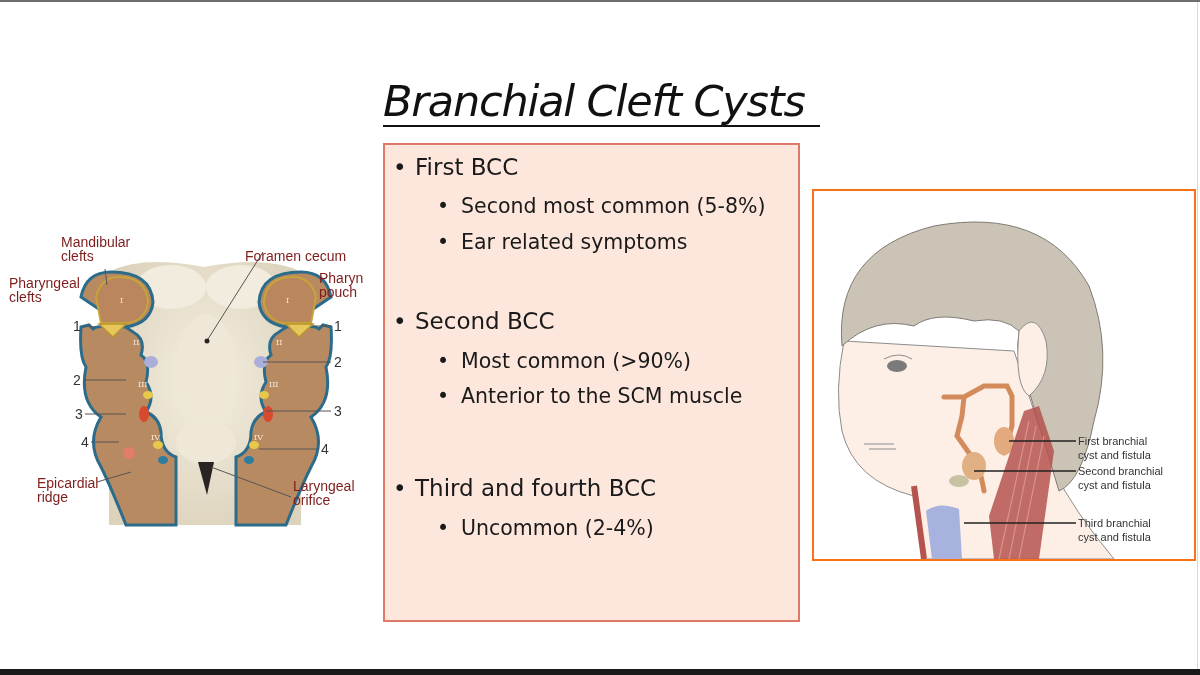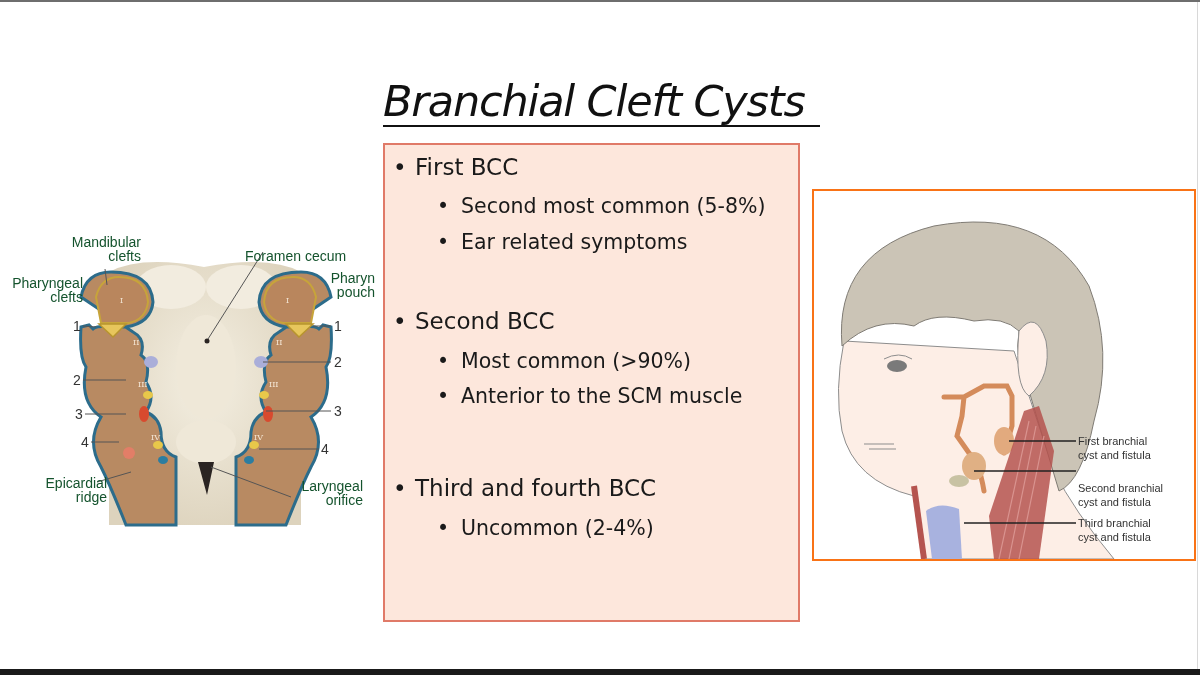--- a/index.html
+++ b/index.html
@@ -24,21 +24,21 @@
     position: absolute; left: 382px; top: 141px; width: 417px; height: 479px;
     background: #fde7dc; border: 2px solid #e07a68; box-sizing: border-box;
   }
   .lvl1, .lvl2 { position: absolute; white-space: nowrap; color: #1a1a1a; }
   .lvl1 { left: 8px; font-size: 23px; }
   .lvl2 { left: 52px; font-size: 20.5px; }
   .dot { display: inline-block; width: 22px; }
   .lvl2 .dot { width: 24px; }
 
   .embryo { position: absolute; left: 0; top: 225px; width: 375px; height: 300px; }
-  .emb-label { position: absolute; font-family: "Liberation Sans", sans-serif; font-size: 14px; color: #14532d; line-height: 14px; white-space: nowrap; text-align: right; }
+  .emb-label { position: absolute; font-family: "Liberation Sans", sans-serif; font-size: 14px; color: #7f1d1d; line-height: 14px; white-space: nowrap; text-align: left; }
   .emb-num { position: absolute; font-family: "Liberation Sans", sans-serif; font-size: 14px; color: #333; }
 
   .neck-box {
     position: absolute; left: 811px; top: 187px; width: 384px; height: 372px;
     border: 2px solid #f97316; box-sizing: border-box; background: #fff; overflow: hidden;
   }
   .neck-label { position: absolute; font-family: "Liberation Sans", sans-serif; font-size: 11px; color: #333; line-height: 14px; white-space: nowrap; }
 </style>
 </head>
 <body>
@@ -167,18 +167,18 @@
       <path d="M112 320 Q125 310 145 318 L148 368 L118 368 Z" fill="#a8b2df"></path>
       <path d="M100 295 L110 368" stroke="#b5544f" stroke-width="6"></path>
 
       <g stroke="#222" stroke-width="1.6">
         <line x1="195" y1="250" x2="262" y2="250"></line>
         <line x1="160" y1="280" x2="262" y2="280"></line>
         <line x1="150" y1="332" x2="262" y2="332"></line>
       </g>
     </svg>
     <div class="neck-label" style="left:264px; top:243px"><span>First branchial</span><br><span>cyst and fistula</span></div>
-    <div class="neck-label" style="left:264px; top:290px"><span>Second branchial</span><br><span>cyst and fistula</span></div>
+    <div class="neck-label" style="left:264px; top:273px"><span>Second branchial</span><br><span>cyst and fistula</span></div>
     <div class="neck-label" style="left:264px; top:325px"><span>Third branchial</span><br><span>cyst and fistula</span></div>
   </div>
 </div>
 
 <div class="bottom-bar"></div>
 
 </body></html>

